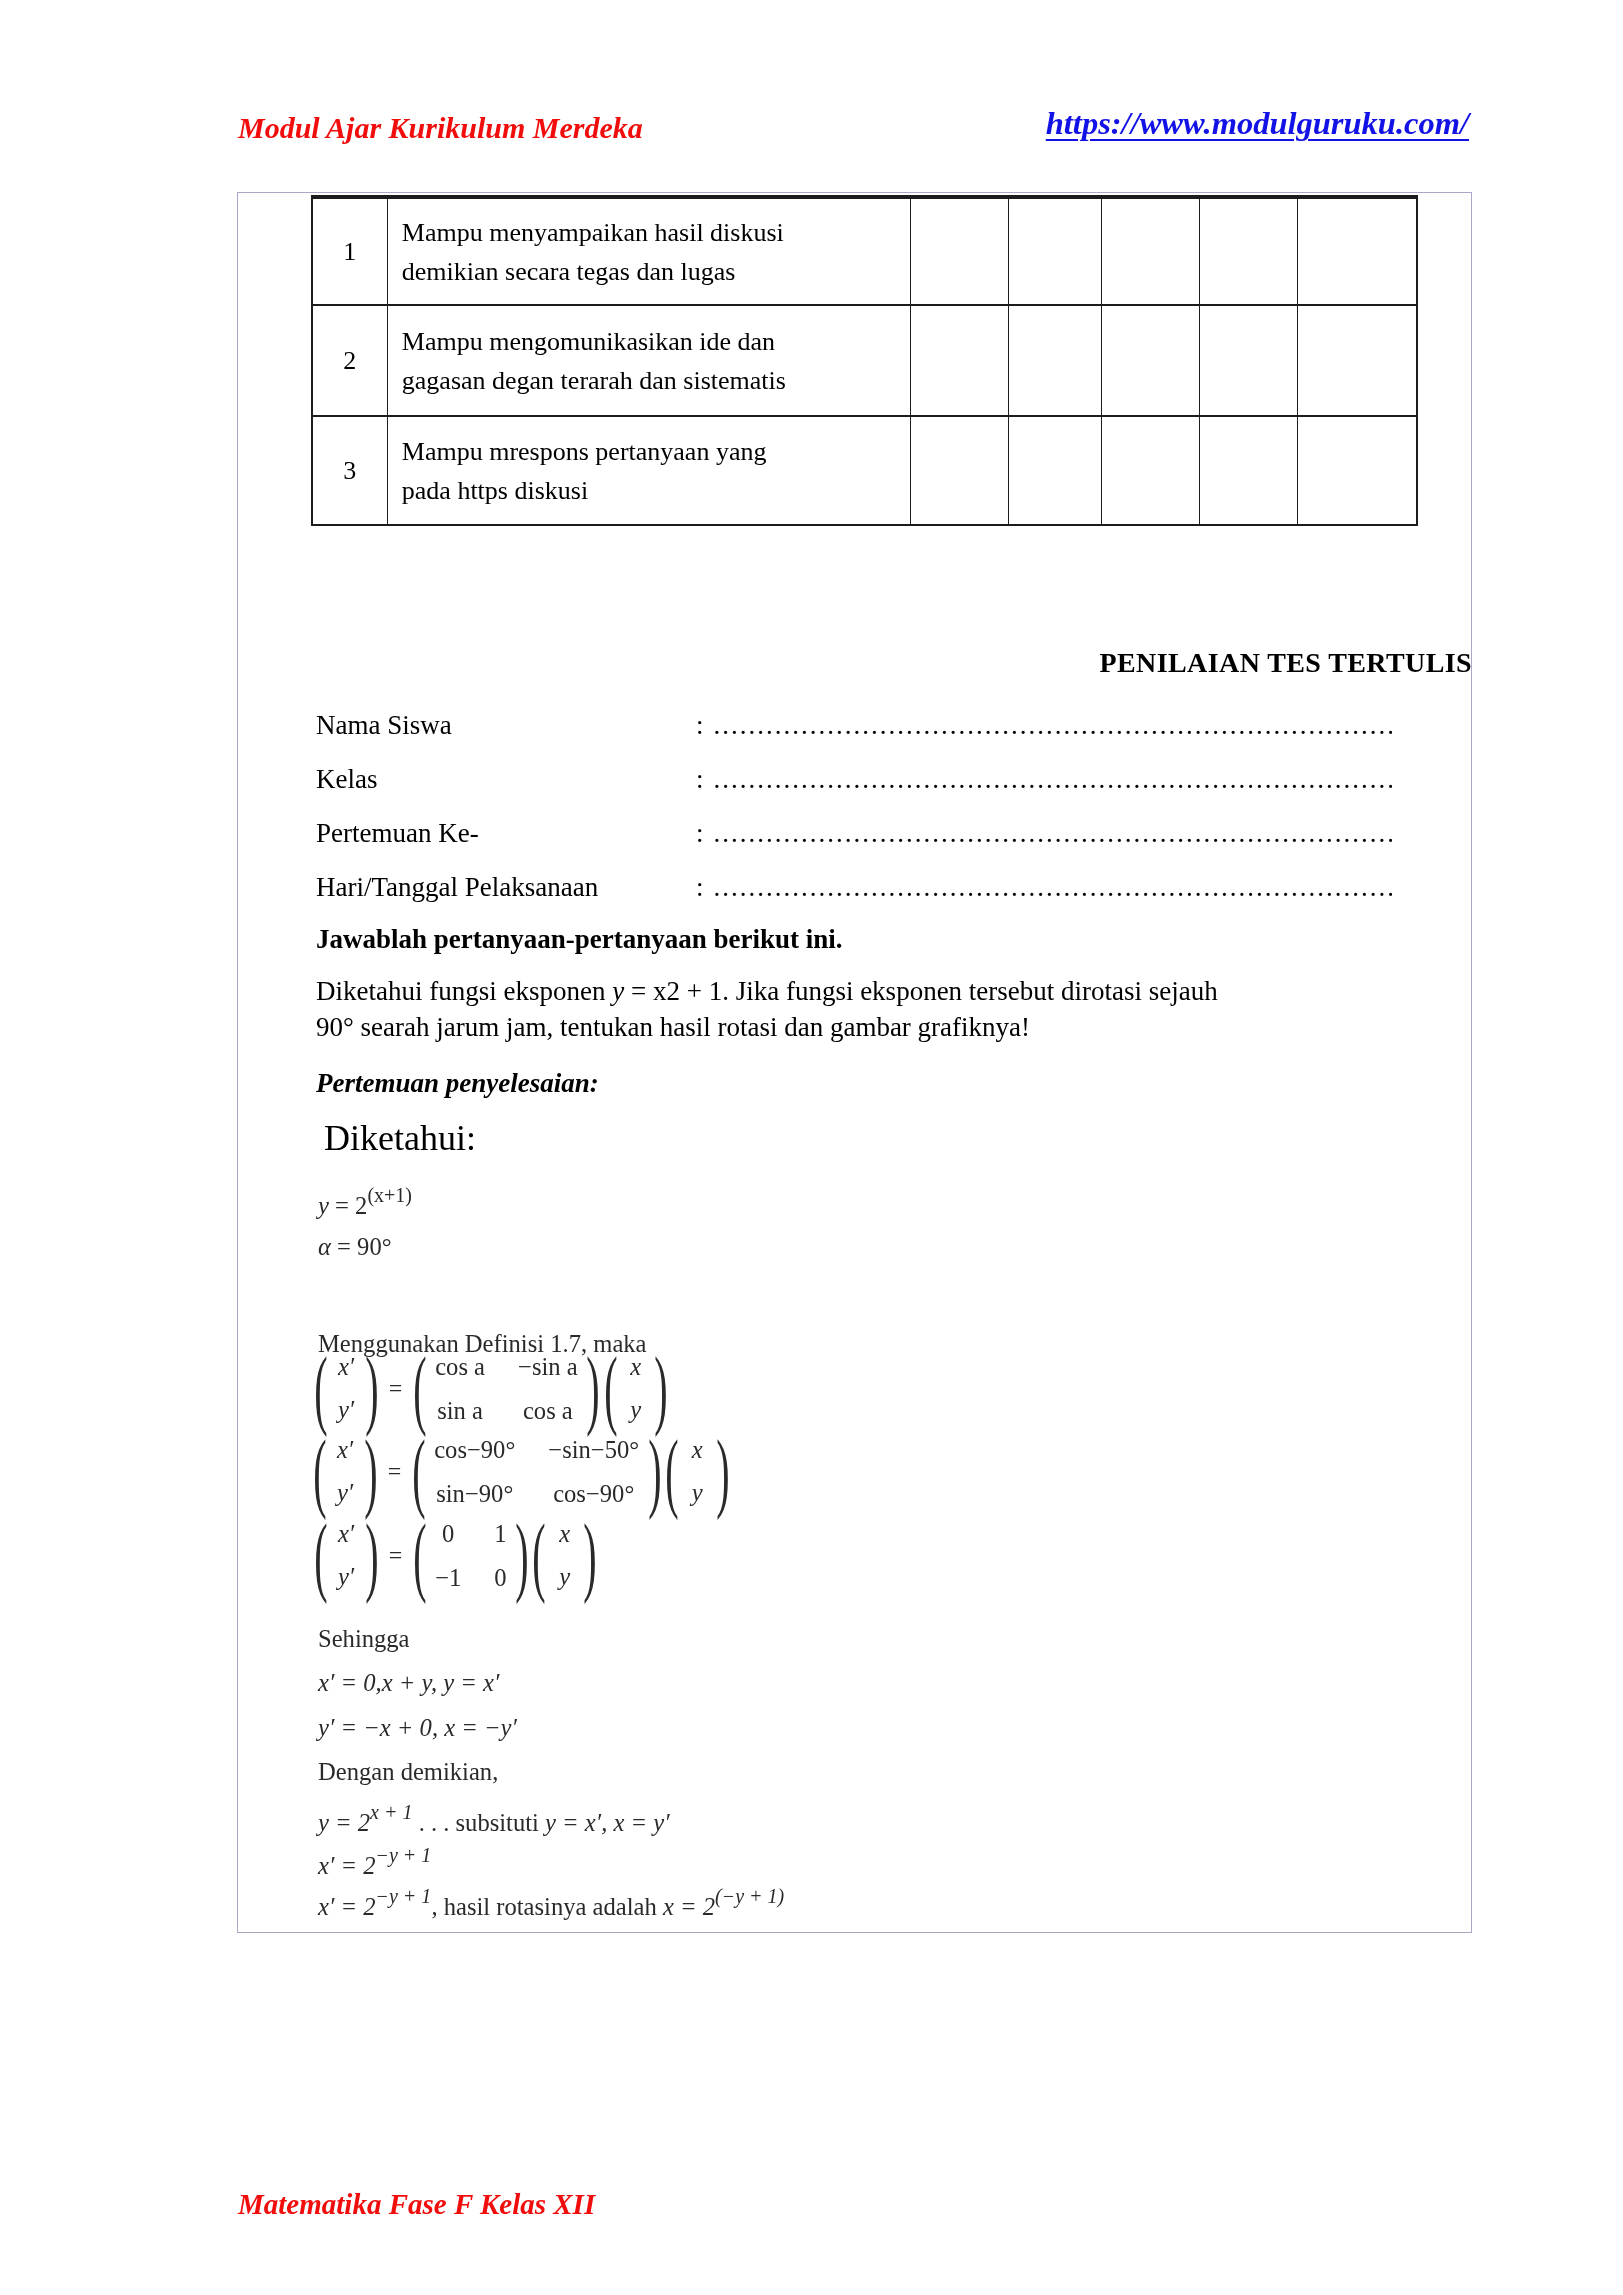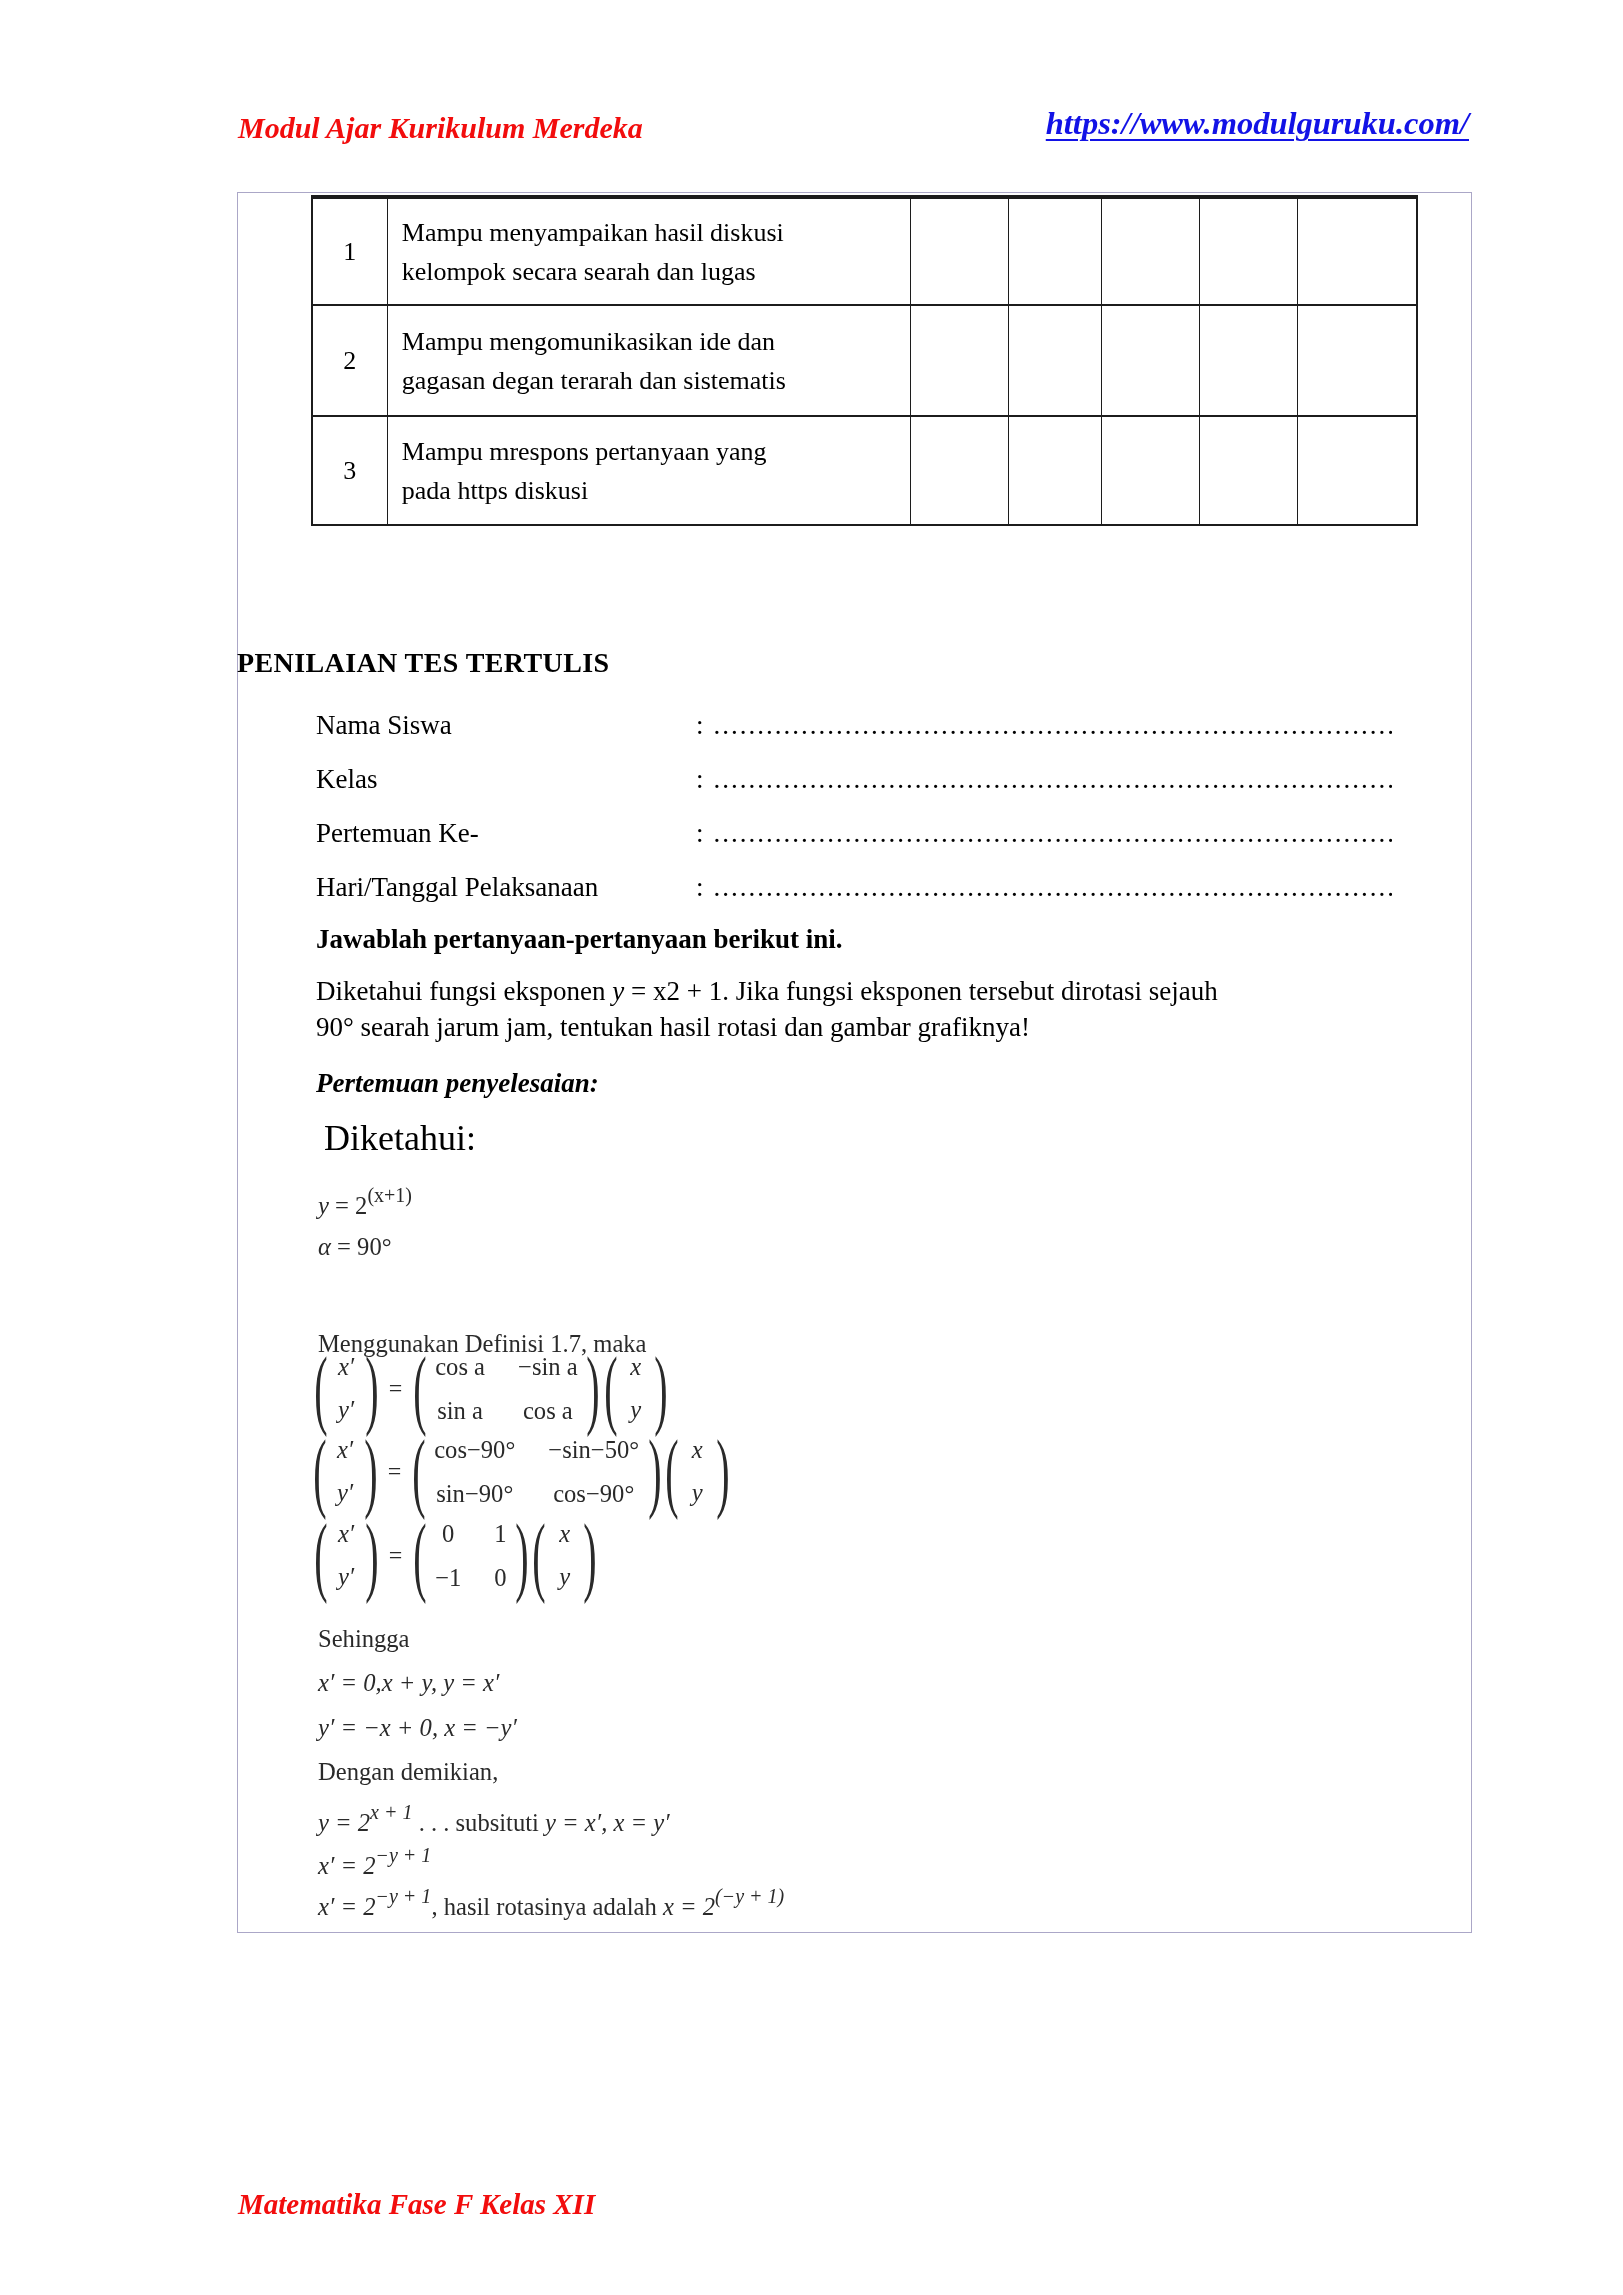--- a/index.html
+++ b/index.html
@@ -54,21 +54,21 @@
     vertical-align:middle;
     font-size:26px;
   }
   .rubric{border:2.4px solid var(--table-border);border-top-width:4px;}
   .rubric .no-cell{text-align:center;}
   .rubric .crit-cell{padding:6.3px 14.3px;}
   .rubric .crit-cell div{line-height:39px;white-space:nowrap;}
   
   .section-title{
     position:absolute;left:193px;top:647px;width:1235px;
-    text-align:left;font-size:28px;font-weight:bold;
+    text-align:right;font-size:28px;font-weight:bold;
     letter-spacing:0.4px;
   }
   
   .form-row{
     position:absolute;left:272px;height:38px;width:1110px;
     font-size:27px;white-space:nowrap;
   }
   .form-row .lbl{display:inline-block;width:380px;}
   .form-row .colon{display:inline-block;width:17.4px;}
   .form-row .dots{
@@ -145,21 +145,21 @@
       <col style="width:93px">
         <col style="width:98px">
         <col style="width:98px">
         <col style="width:120px">
     </colgroup>
     <tbody>
         <tr style="height:108px">
       <td class="no-cell">1</td>
       <td class="crit-cell">
         <div>Mampu menyampaikan hasil diskusi</div>
-        <div>kelompok secara searah dan lugas</div>
+        <div>demikian secara tegas dan lugas</div>
       </td>
       <td></td>
       <td></td>
       <td></td>
       <td></td>
       <td></td>
     </tr>
     <tr style="height:111px">
       <td class="no-cell">2</td>
       <td class="crit-cell">

